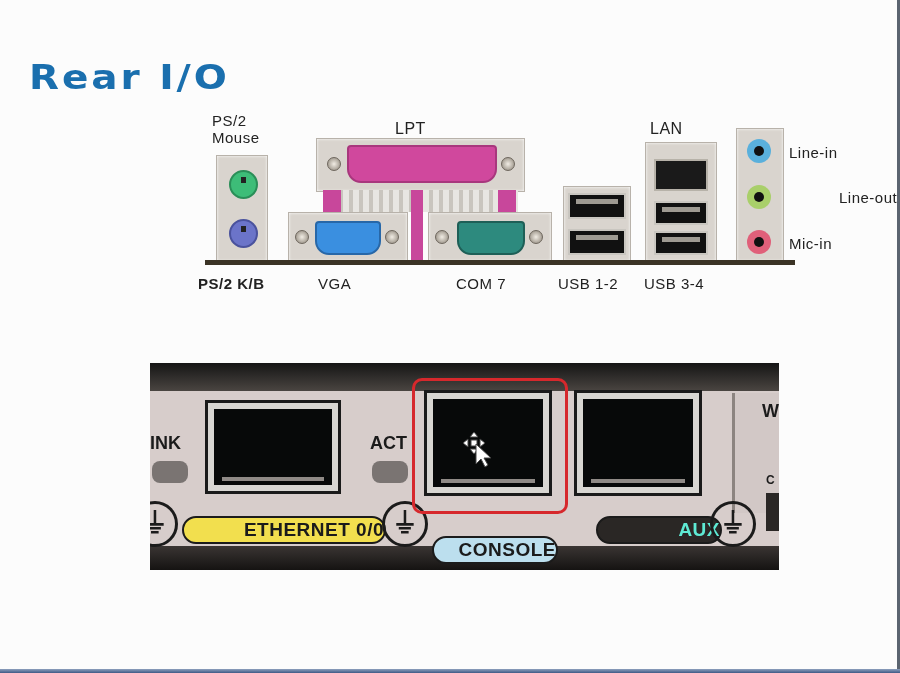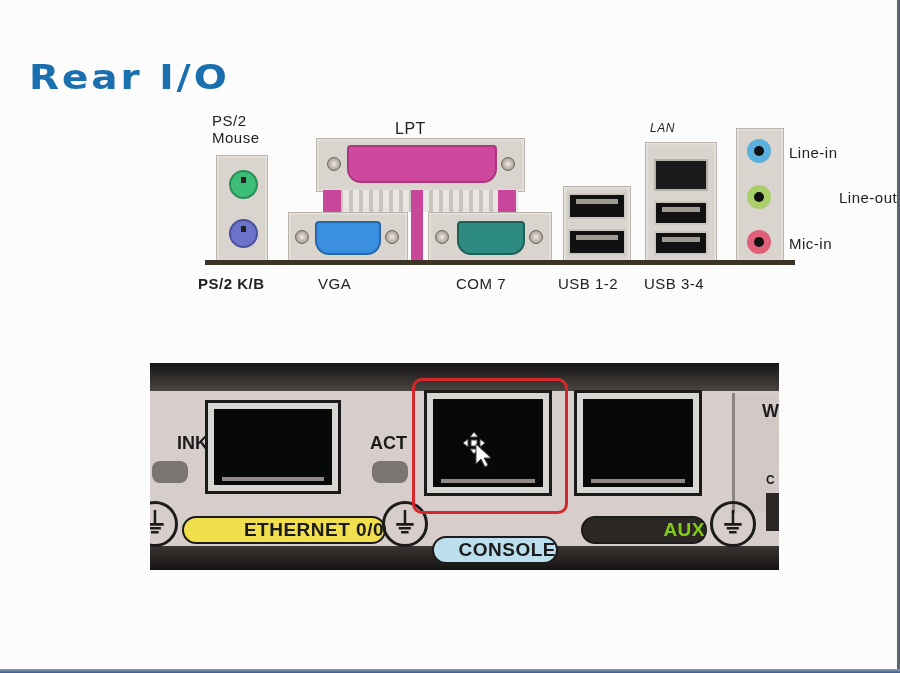--- a/index.html
+++ b/index.html
@@ -37,21 +37,21 @@
 
 <div class="frame-right"></div>
 <div class="frame-bottom"></div>
 
 <div class="title">Rear I/O</div>
 
 <div>
   <div class="lbl" style="left:212px;top:112px;width:62px;white-space:pre-line;">PS/2
 Mouse</div>
   <div class="lbl" style="left:395px;top:120px;width:60px;font-size:16px;">LPT</div>
-  <div class="lbl" style="left:650px;top:120px;width:56px;font-size:12px;font-style:italic;">LAN</div>
+  <div class="lbl" style="left:650px;top:120px;width:56px;font-size:16px;">LAN</div>
 
   <div class="panel" style="left:216px;top:155px;width:50px;height:105px;">
     <div class="ps2" style="left:12px;top:14px;background:#3dbd78;border:2px solid #2a8e58;"></div>
     <div class="ps2" style="left:12px;top:63px;background:#6b74c9;border:2px solid #4a529d;"></div>
   </div>
 
   <div class="panel" style="left:316px;top:138px;width:207px;height:52px;">
     <div class="screw" style="left:10px;top:18px;"></div>
     <div class="dsub" style="left:30px;top:6px;width:146px;height:34px;background:#d0489d;border:2px solid #a8377d;"></div>
     <div class="screw" style="left:184px;top:18px;"></div>
@@ -100,40 +100,40 @@
   <div class="lbl" style="left:456px;top:275px;width:66px;">COM 7</div>
   <div class="lbl" style="left:558px;top:275px;width:76px;">USB 1-2</div>
   <div class="lbl" style="left:644px;top:275px;width:76px;">USB 3-4</div>
 </div>
 
 <div class="photo">
   <div class="bar-top"></div>
   <div class="face"></div>
   <div class="bar-bot"></div>
 
-  <div class="plabel" style="left:0px;top:70px;padding-left:27px;">INK</div>
+  <div class="plabel" style="left:0px;top:70px;">INK</div>
   <div class="led" style="left:2px;top:98px;"></div>
   <div class="port" style="left:58px;top:40px;width:118px;height:76px;"></div>
 
   <div class="plabel" style="left:220px;top:70px;">ACT</div>
   <div class="led" style="left:222px;top:98px;"></div>
 
   <div class="port" style="left:277px;top:30px;width:110px;height:88px;"></div>
   <div class="port" style="left:427px;top:30px;width:110px;height:88px;"></div>
 
   <div style="position:absolute;left:582px;top:30px;width:47px;height:120px;background:#d2c8c6;border-left:3px solid #8c8480;"></div>
   <div class="plabel" style="left:612px;top:38px;">W</div>
   <div class="plabel" style="left:616px;top:110px;font-size:12px;">C</div>
   <div style="position:absolute;left:616px;top:130px;width:13px;height:38px;background:#2a2725;"></div>
 
   <div class="gnd" style="left:-18px;top:138px;">⏚</div>
   <div class="pill" style="left:32px;top:153px;width:200px;background:#f2df4e;color:#1b1b1b;">ETHERNET 0/0</div>
   <div class="gnd" style="left:232px;top:138px;">⏚</div>
   <div class="pill" style="left:282px;top:153px;width:122px;background:#bcdfee;color:#1b1b1b;margin-top:20px;">CONSOLE</div>
-  <div class="pill" style="left:431px;top:153px;width:122px;background:#2a2725;color:#84cc16;">AUX</div>
+  <div class="pill" style="left:446px;top:153px;width:122px;background:#2a2725;color:#5eead4;">AUX</div>
   <div class="gnd" style="left:560px;top:138px;">⏚</div>
 </div>
 
 <div class="highlight"></div>
 
 <svg class="cursor" viewBox="0 0 28 36">
   <g fill="#fff" stroke="#444" stroke-width="1">
     <polygon points="11,0 15,5 7,5"></polygon>
     <polygon points="11,22 15,17 7,17"></polygon>
     <polygon points="0,11 5,7 5,15"></polygon>

